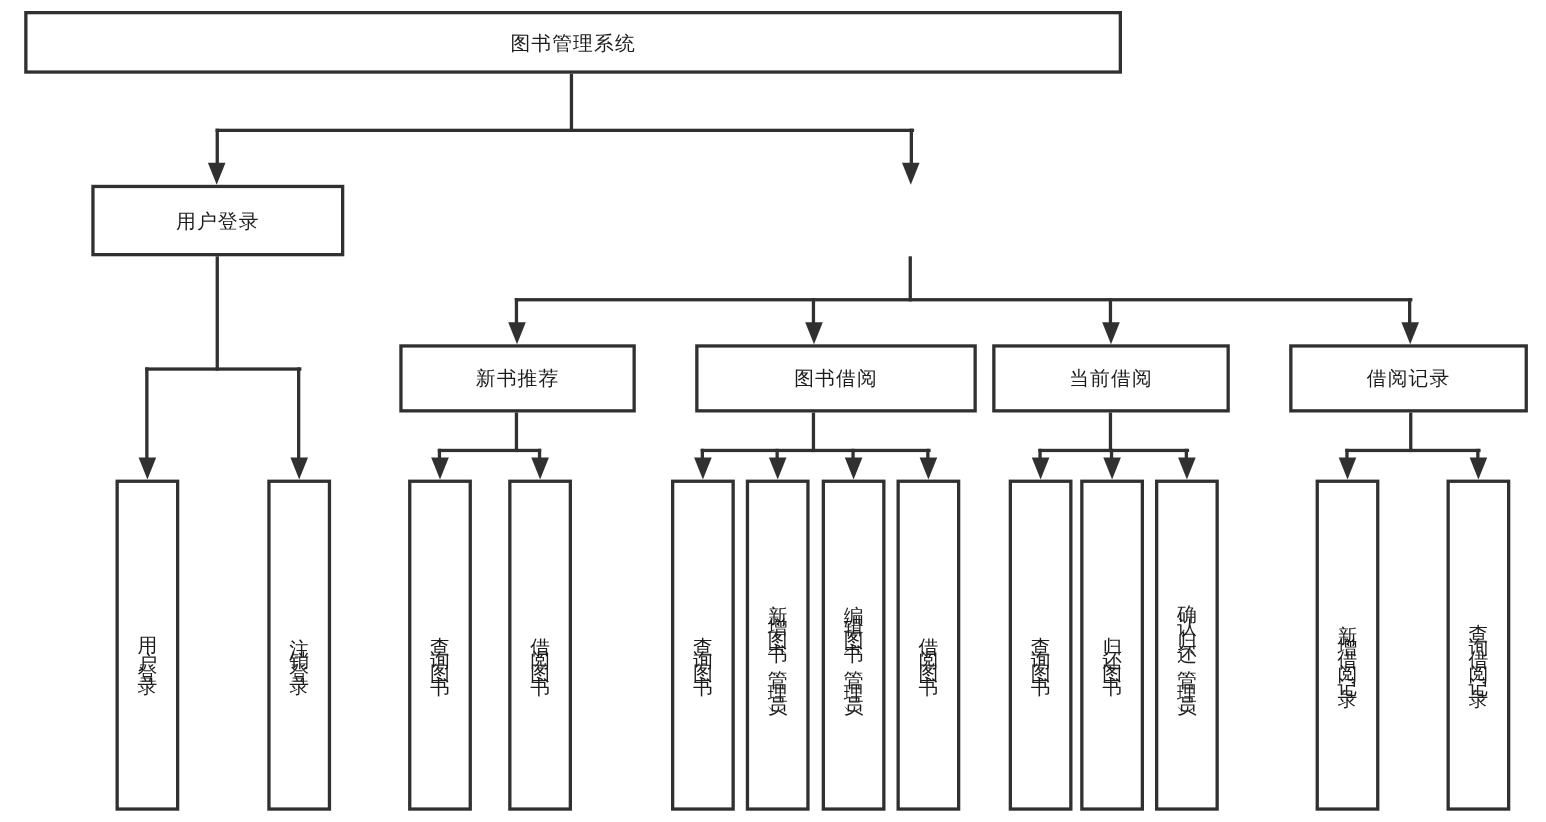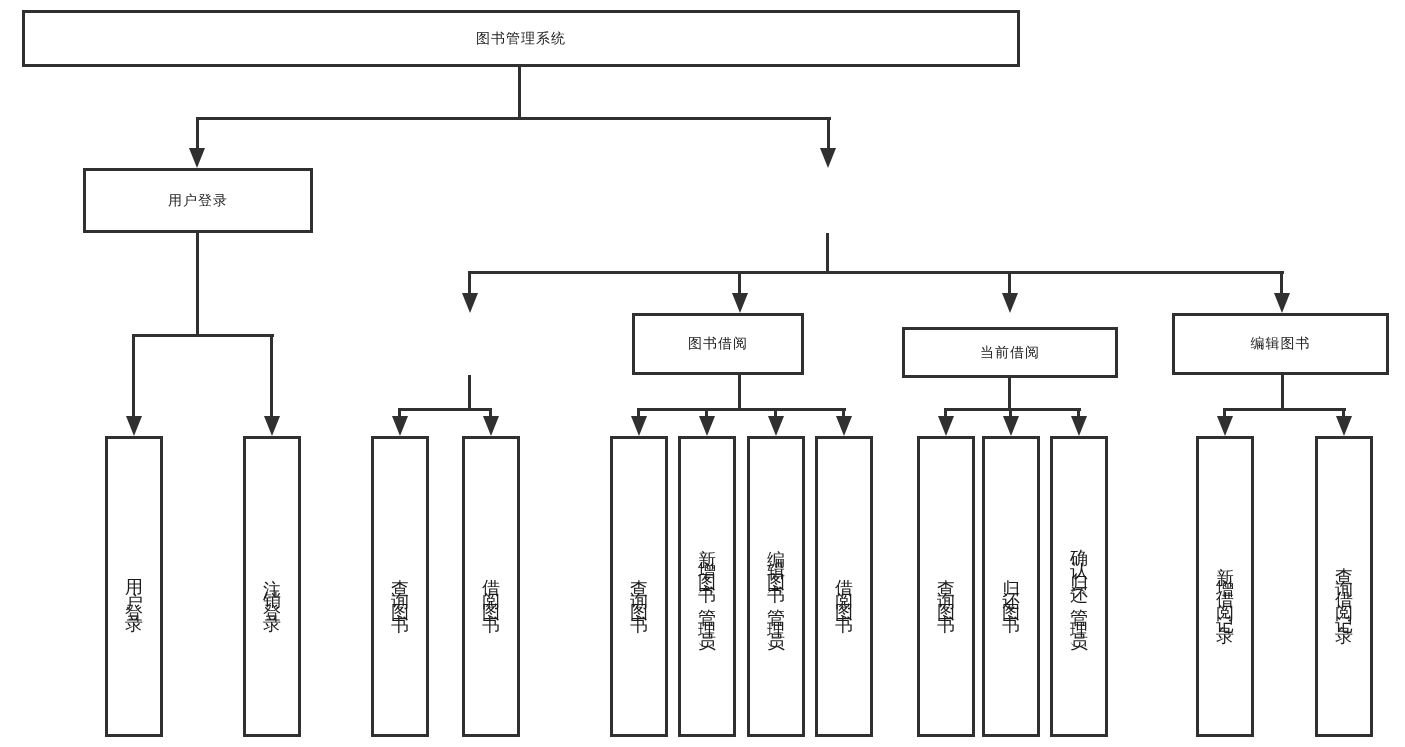--- a/index.html
+++ b/index.html
@@ -18,21 +18,21 @@
   }
   .box{
     position:absolute;
     box-sizing:border-box;
     border:3px solid var(--line);
     background:var(--fill);
     display:flex;
     align-items:center;
     justify-content:center;
     color:var(--text);
-    font-size:14px;
+    font-size:18px;
     letter-spacing:1px;
     text-align:center;
   }
   .vbox{
     writing-mode:vertical-rl;
     text-orientation:mixed;
     letter-spacing:12px;
     line-height:52px;
     font-size:18px;
     padding-top:4px;
@@ -85,28 +85,31 @@
   <div class="hline" style="left:468px;top:271px;width:816px;"></div>
   <div class="vline" style="left:468px;top:271px;height:24px;"></div>
   <div class="arrow" style="left:462px;top:293px;"></div>
   <div class="vline" style="left:738px;top:271px;height:24px;"></div>
   <div class="arrow" style="left:732px;top:293px;"></div>
   <div class="vline" style="left:1008px;top:271px;height:24px;"></div>
   <div class="arrow" style="left:1002px;top:293px;"></div>
   <div class="vline" style="left:1280px;top:271px;height:24px;"></div>
   <div class="arrow" style="left:1274px;top:293px;"></div>
 
-  <div class="box" style="left:632px;top:313px;width:172px;height:62px;">
+  <div class="box" style="left:363px;top:313px;width:215px;height:62px;">
+    <span>新书推荐</span>
+  </div>
+  <div class="box" style="left:632px;top:313px;width:256px;height:62px;">
     <span>图书借阅</span>
   </div>
-  <div class="box" style="left:902px;top:327px;width:216px;height:51px;">
+  <div class="box" style="left:902px;top:313px;width:216px;height:62px;">
     <span>当前借阅</span>
   </div>
   <div class="box" style="left:1172px;top:313px;width:217px;height:62px;">
-    <span>编辑图书</span>
+    <span>借阅记录</span>
   </div>
 
   <div class="vline" style="left:468px;top:375px;height:36px;"></div>
   <div class="hline" style="left:398px;top:408px;width:94px;"></div>
   <div class="vline" style="left:398px;top:408px;height:10px;"></div>
   <div class="arrow" style="left:392px;top:416px;"></div>
   <div class="vline" style="left:489px;top:408px;height:10px;"></div>
   <div class="arrow" style="left:483px;top:416px;"></div>
 
   <div class="vline" style="left:738px;top:375px;height:36px;"></div>

